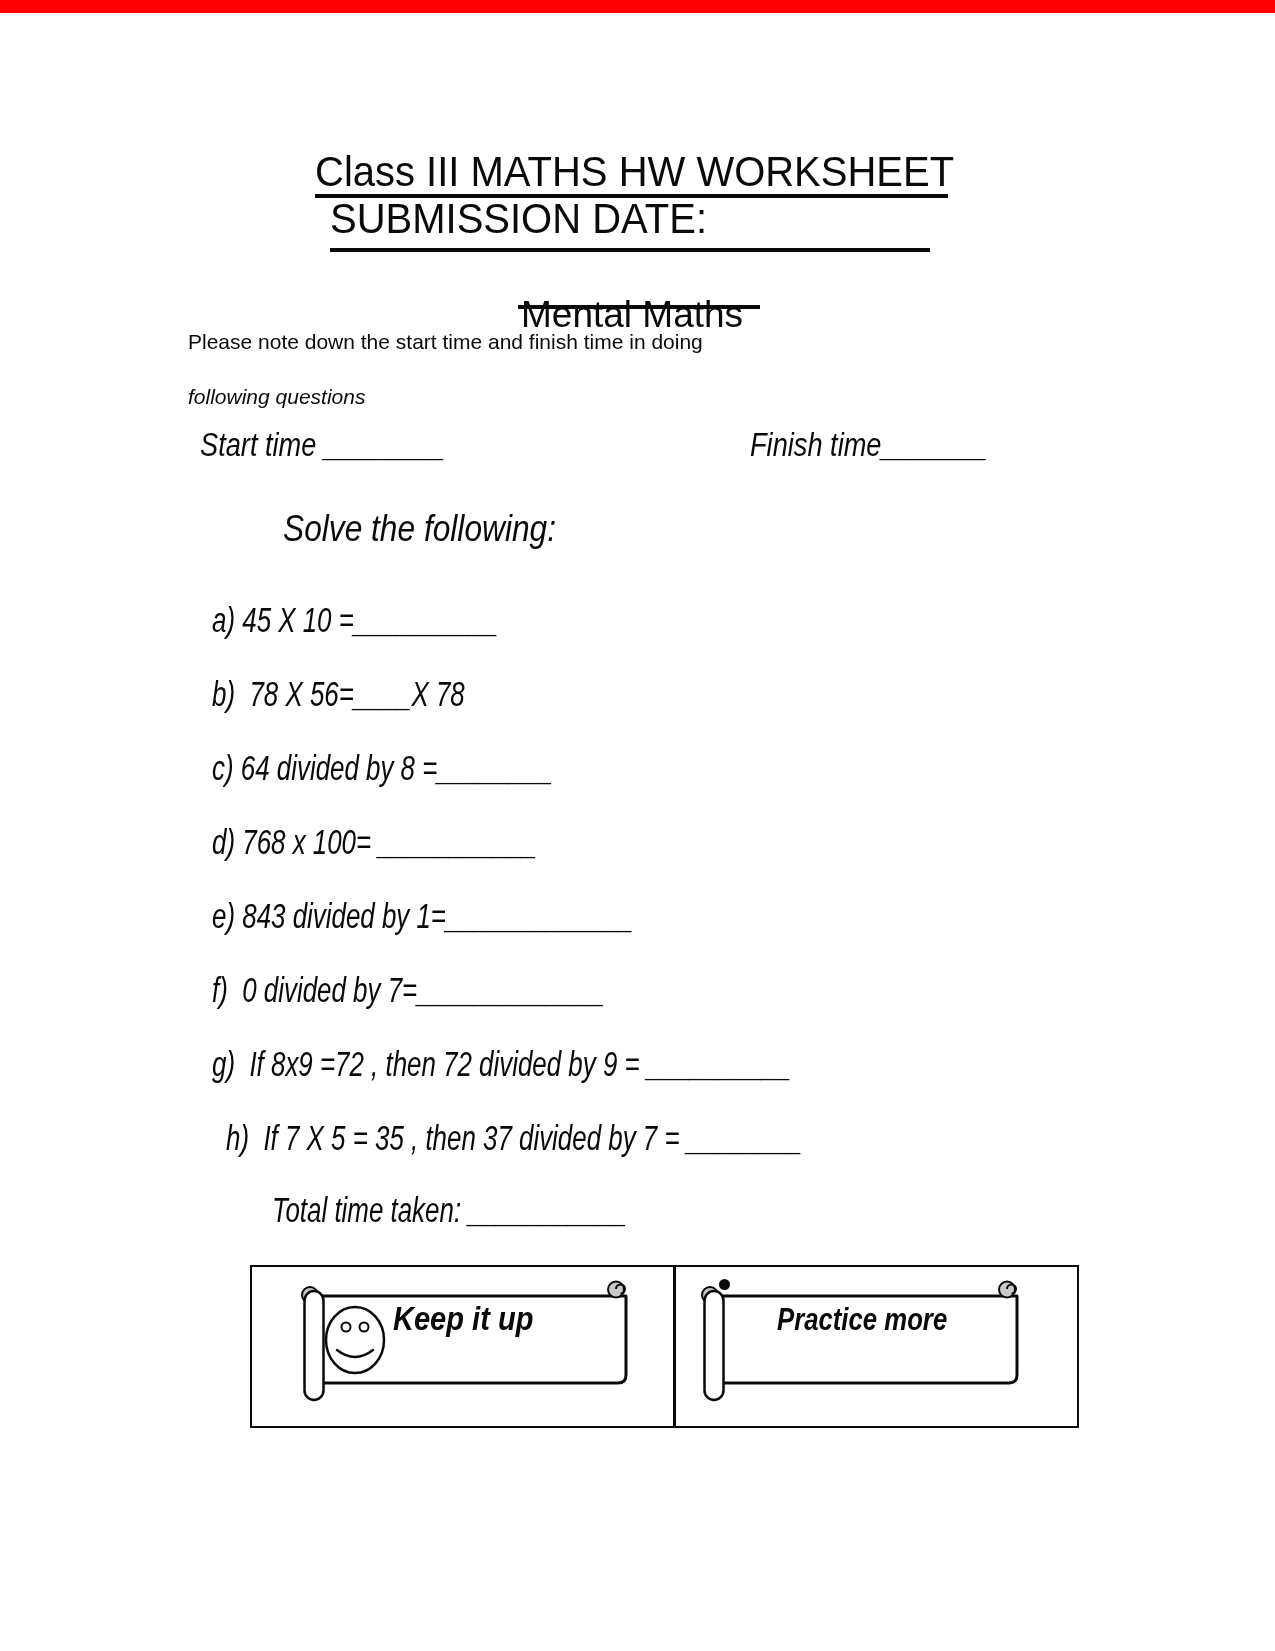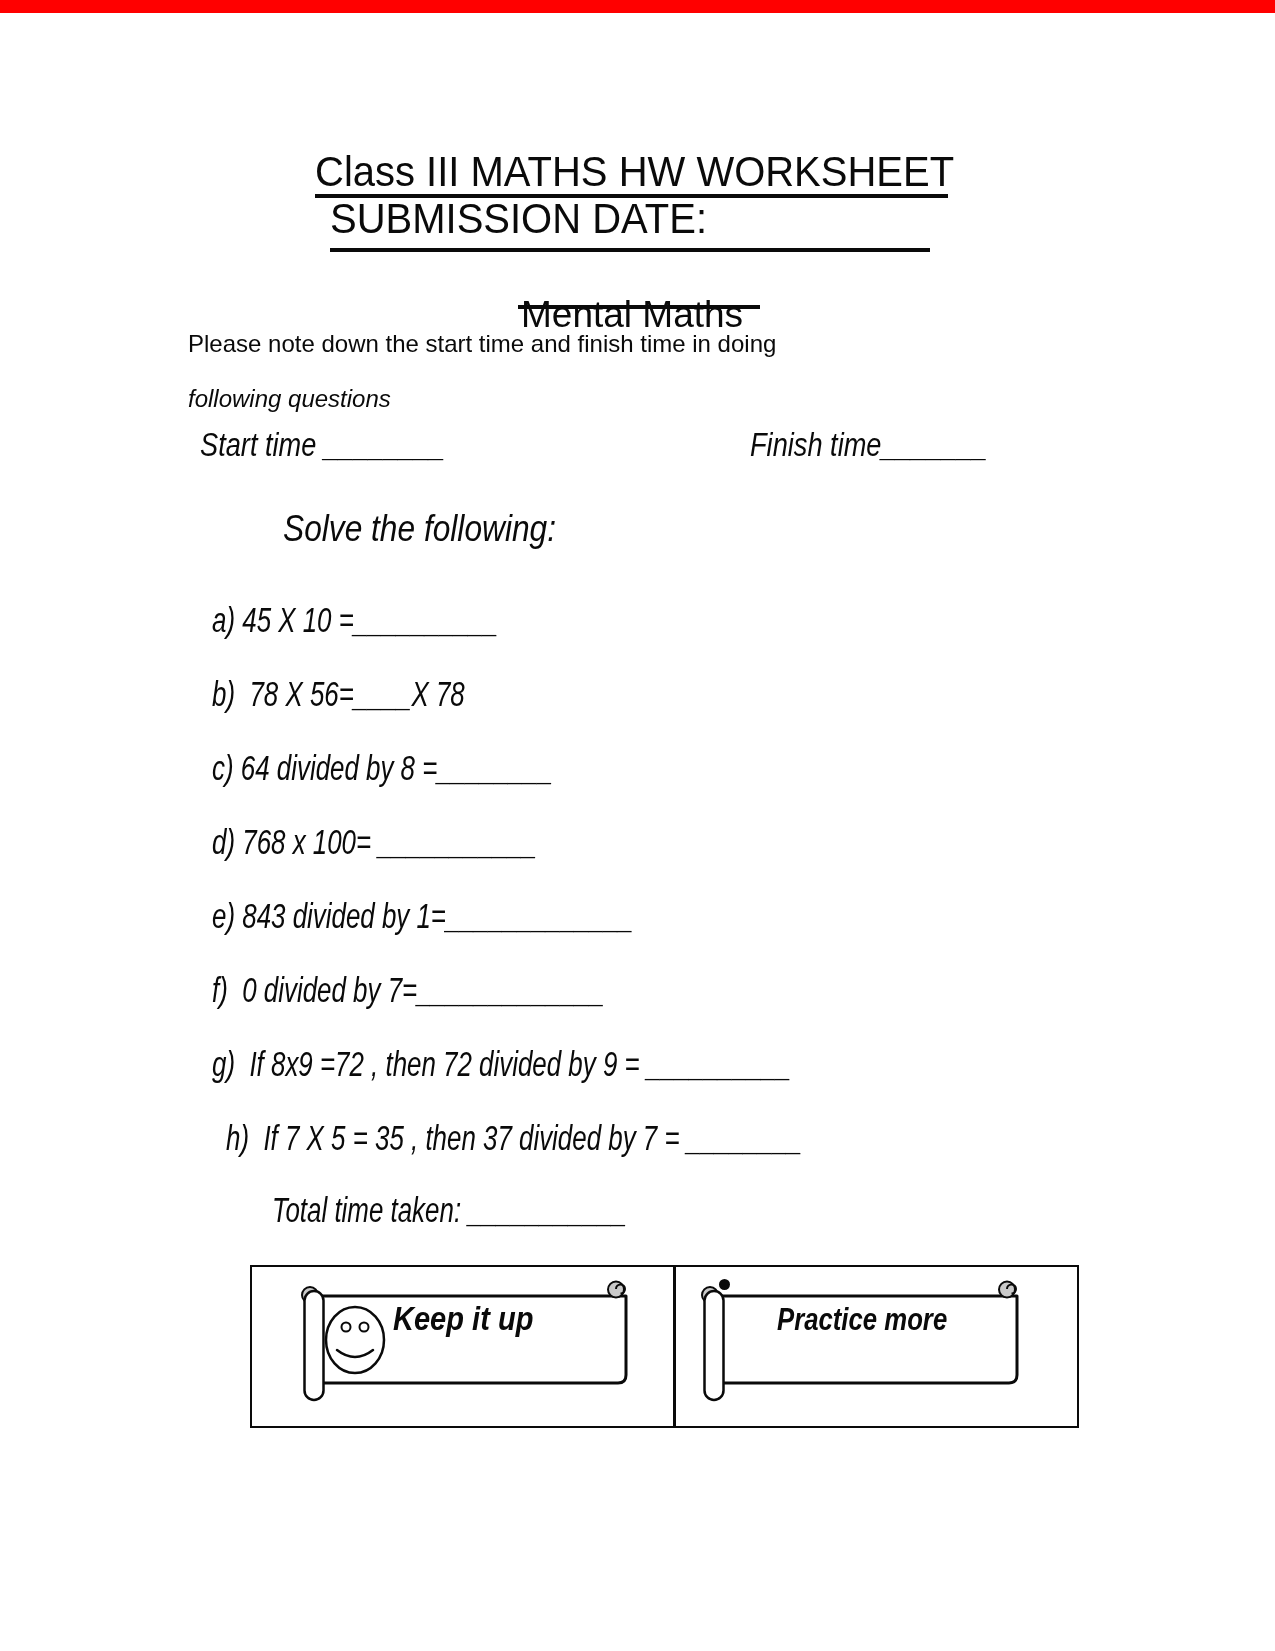--- a/index.html
+++ b/index.html
@@ -5,21 +5,21 @@
   html,body{margin:0;padding:0;}
   body{
     width:1275px;height:1651px;position:relative;overflow:hidden;
     background:#ffffff;color:#0a0a0a;
     font-family:"Liberation Sans", sans-serif;
   }
   .abs{position:absolute;white-space:pre;transform-origin:0 0;}
   .rule{position:absolute;background:#0a0a0a;}
   .title{font-size:43px;transform:scaleX(0.93);}
   .sub{font-size:37px;margin-top:32px;}
-  .para{font-size:24px;text-align:right;}
+  .para{font-size:21px;text-align:right;}
   .ital{font-style:italic;}
   .q{font-size:35px;font-style:italic;transform:scaleX(0.74);}
   .bannertxt{font-weight:bold;font-style:italic;}
   #topbar{position:absolute;left:0;top:0;width:1275px;height:13px;background:#ff0000;}
   #resultbox{position:absolute;left:250px;top:1265px;width:829px;height:163px;border:2px solid #0a0a0a;box-sizing:border-box;}
   #divider{position:absolute;left:673px;top:1265px;width:3px;height:163px;background:#0a0a0a;}
   .dot{position:absolute;left:719px;top:1279px;width:11px;height:11px;border-radius:50%;background:#0a0a0a;}
   svg{position:absolute;overflow:visible;}
 </style>
 </head>

